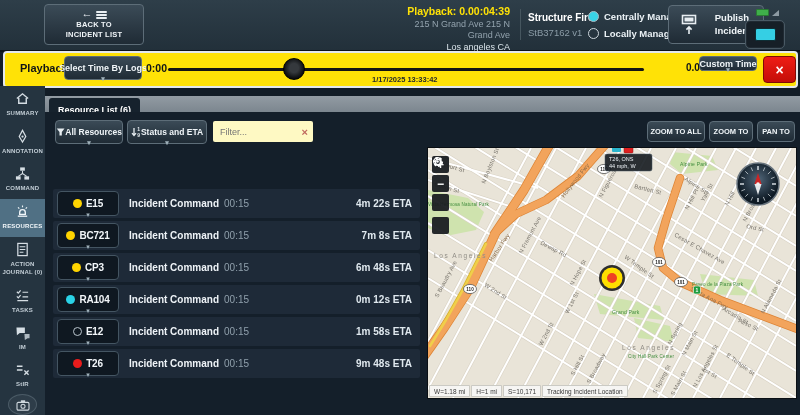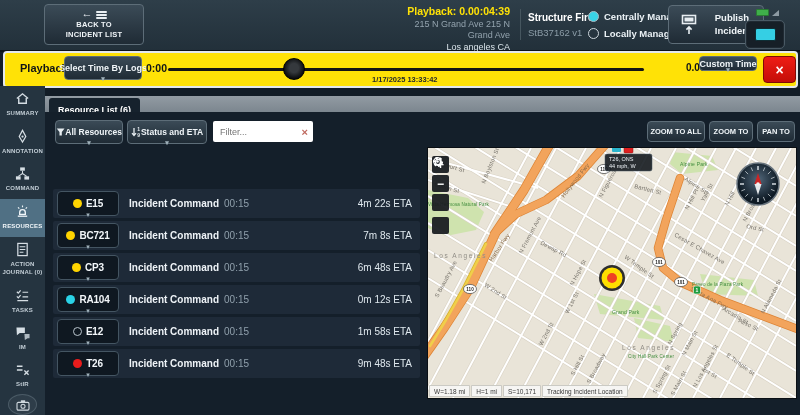--- a/index.html
+++ b/index.html
@@ -68,37 +68,37 @@
   .sb-cam{margin-top:auto;align-self:center;width:27px;height:27px;border-radius:50%;background:#2e3d49;
           border:1px solid #4b5b66;display:flex;align-items:center;justify-content:center;cursor:pointer;}
   
   .tabstrip{position:absolute;left:45px;top:86px;width:755px;height:26px;
             background:linear-gradient(180deg,#929ba3,#6e7982);margin-top:10px;}
   .tab{position:absolute;left:4px;top:2px;height:24px;padding:0 9px;background:#16222d;color:#fff;
        font-size:9px;font-weight:bold;line-height:24px;border-radius:3px 3px 0 0;cursor:pointer;}
   .content{position:absolute;left:45px;top:112px;width:755px;height:303px;background:#141f2a;}
   .fbtn{position:absolute;display:flex;align-items:center;justify-content:center;gap:0;
         font-size:8.5px;font-weight:bold;white-space:nowrap;}
-  .filterbox{position:absolute;left:213px;top:121px;width:100px;height:21px;background:#ffffff;border-radius:2px;
+  .filterbox{position:absolute;left:213px;top:121px;width:100px;height:21px;background:#fef9c3;border-radius:2px;
              display:flex;align-items:center;padding:0 5px;box-sizing:border-box;}
   .filterbox input{flex:1;border:0;outline:0;font-size:9px;color:#333;background:transparent;width:70px;
                    font-family:"Liberation Sans",sans-serif;}
   .filterbox .clr{color:#c06a60;font-size:11px;font-weight:bold;cursor:pointer;}
   
   .rows{position:absolute;left:53px;top:150px;width:367px;margin-top:39px;}
   .rrow{position:relative;height:29px;margin-bottom:3px;background:#1e2a38;border-radius:2px;}
   .unitbtn{position:absolute;left:4px;top:2px;width:62px;height:25px;background:#0f1821;
            border:1px solid #44556                2;border:1px solid #445562;border-radius:4px;box-sizing:border-box;
            display:flex;align-items:center;justify-content:center;gap:4px;cursor:pointer;}
   .dot{width:9px;height:9px;border-radius:50%;}
   .dot.hollow{background:transparent !important;border:1.5px solid #b9c4cc;width:7px;height:7px;}
   .unitbtn .u{color:#f2f6f9;font-size:10px;font-weight:bold;letter-spacing:-.2px;}
   .rstatus{position:absolute;left:76px;top:0;line-height:29px;font-size:10px;color:#eef3f7;font-weight:bold;}
   .rstatus em{font-style:normal;color:#90a0ac;font-weight:normal;margin-left:5px;}
-  .reta{position:absolute;right:8px;top:0;line-height:29px;font-size:10px;color:#dfe8ee;}
+  .reta{position:absolute;right:8px;top:0;line-height:29px;font-size:10px;color:#dfe8ee;font-weight:bold;}
   
   .map{position:absolute;left:428px;top:148px;width:368px;height:250px;background:#e9e4d8;
        outline:1px solid #0a0f14;overflow:hidden;cursor:grab;}
   .map svg{position:absolute;left:0;top:0;}
   .mapctrls{position:absolute;left:4px;top:8px;z-index:5;}
   .mbtn{width:17px;height:17px;background:rgba(26,30,34,.95);border-radius:2px;color:#fff;margin-bottom:2px;
         display:flex;align-items:center;justify-content:center;font-size:12px;font-weight:bold;cursor:pointer;}
   .mbtn.gap{margin-top:6px;}
   .chipbar{position:absolute;left:1px;bottom:1px;z-index:5;display:flex;gap:1px;}
   .chip{background:rgba(246,246,244,.93);color:#3a3a3a;font-size:6.5px;padding:1.5px 4px;border-radius:1px;

